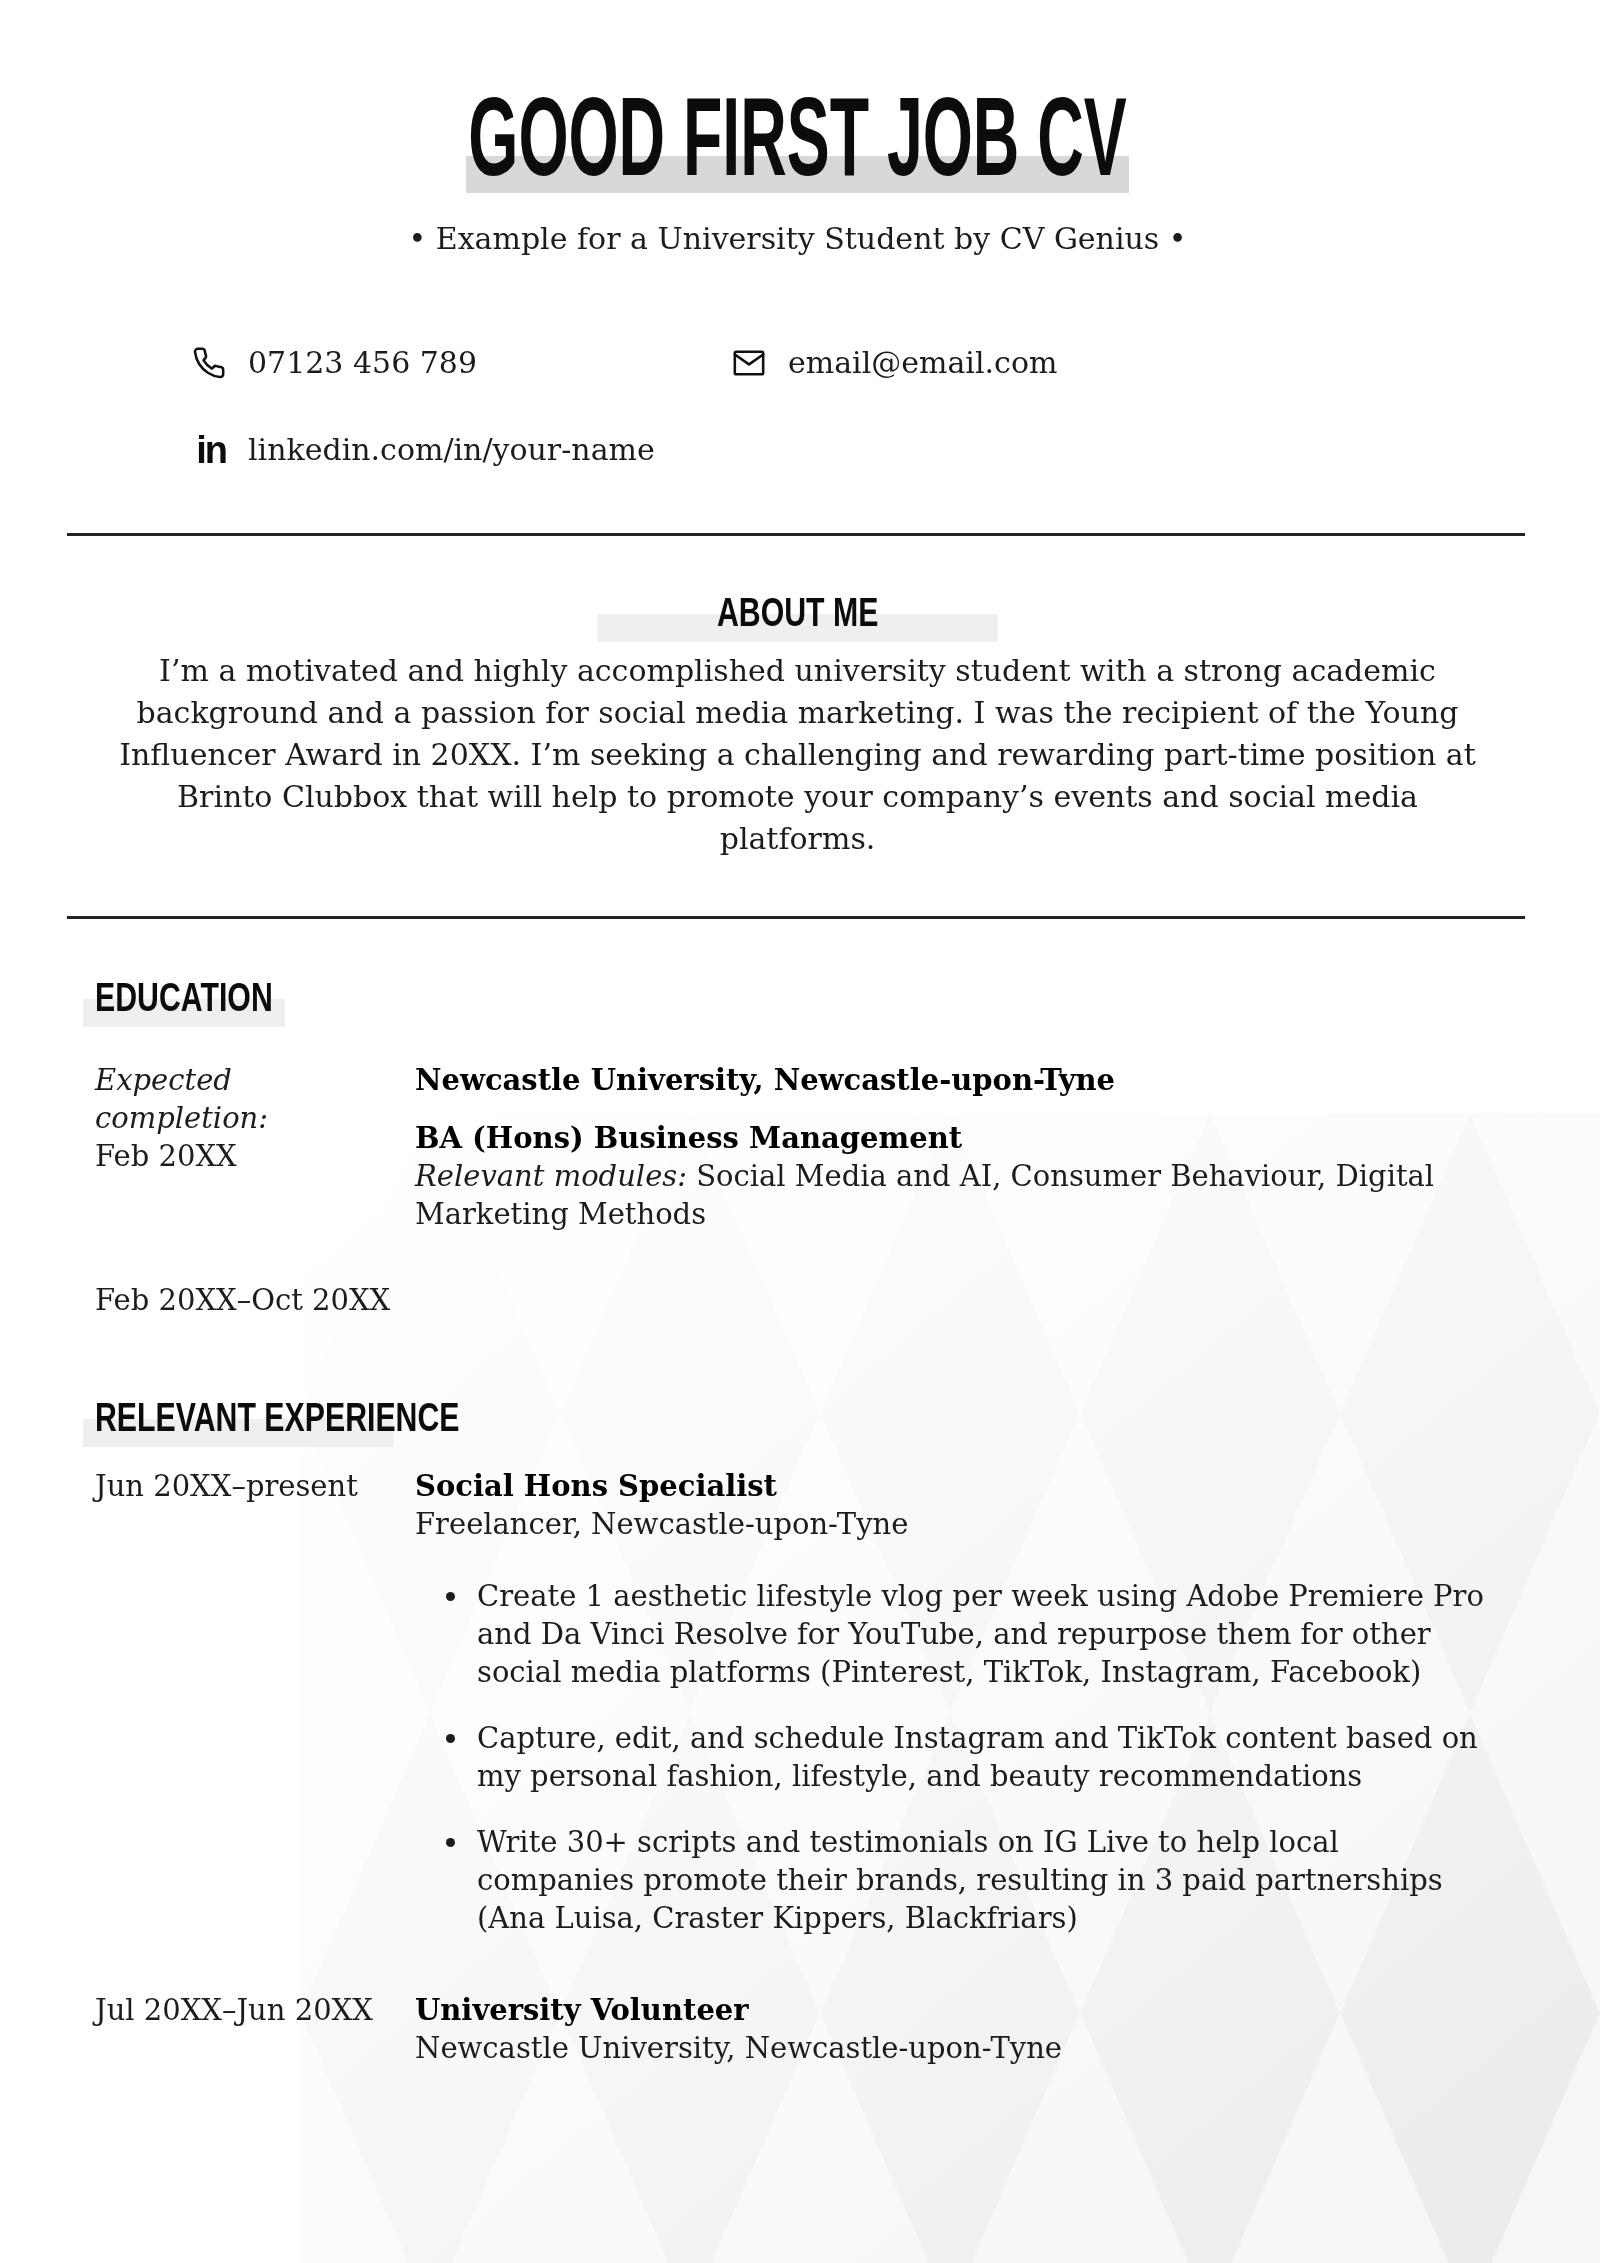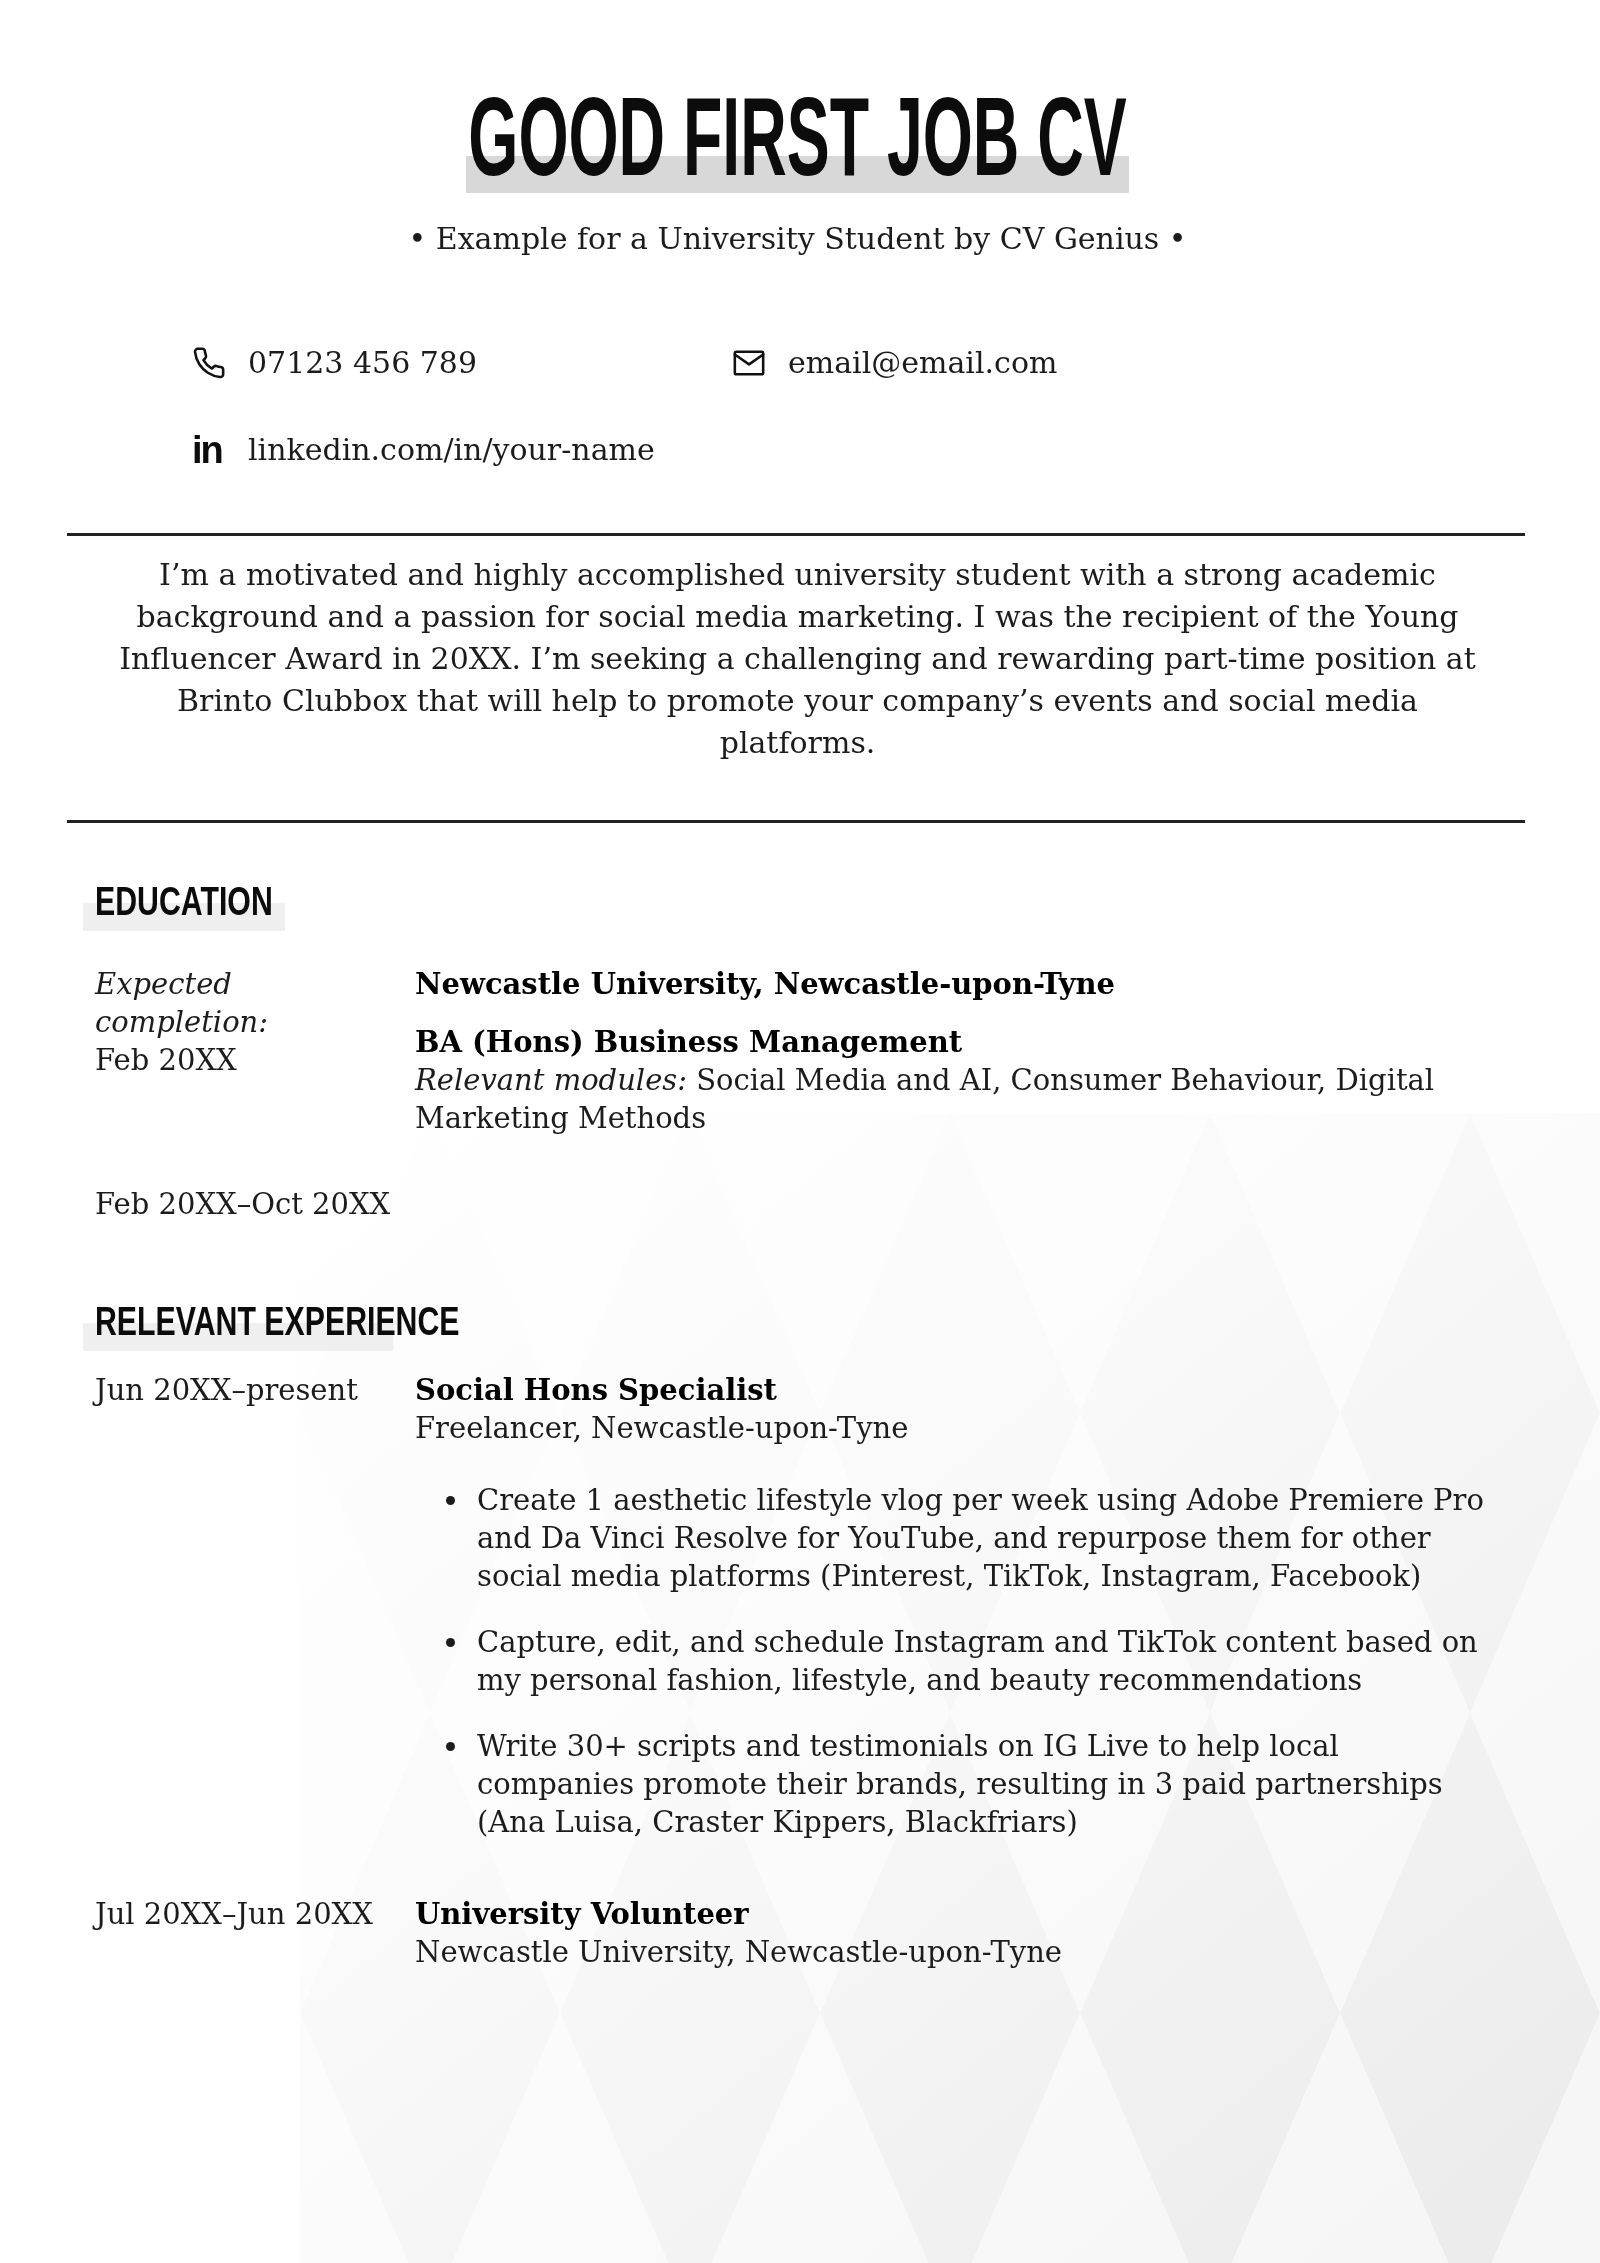--- a/index.html
+++ b/index.html
@@ -35,21 +35,21 @@
   h2 .hl-wide::after{left:-158px;right:-158px;}
   h2 .hl-short::after{right:88px;}
 
   .subtitle{text-align:center;font-size:30px;line-height:40px;margin-top:26px;}
 
   
   .contact{display:grid;grid-template-columns:540px 1fr;row-gap:52px;margin-top:86px;margin-left:97px;}
   .citem{display:flex;align-items:center;gap:22px;font-size:30px;}
   .cicon{width:34px;height:34px;flex:0 0 auto;}
   .cicon svg{width:34px;height:34px;stroke:#111;fill:none;stroke-width:1.8;stroke-linecap:round;stroke-linejoin:round;}
-  .in-glyph{font-family:"Liberation Sans",sans-serif;font-weight:800;font-size:38px;line-height:34px;letter-spacing:-2px;color:#0c0c0c;display:inline-block;width:34px;text-align:left;}
+  .in-glyph{font-family:"Liberation Sans",sans-serif;font-weight:800;font-size:38px;line-height:34px;letter-spacing:-2px;color:#0c0c0c;display:inline-block;width:34px;text-align:right;}
 
   hr.rule{border:none;border-top:3px solid var(--rule);margin:66px 0 0 -28px;width:1458px;}
   hr.rule2{margin-top:56px;}
 
   
   .about h2{margin-top:56px;}
   .about p{margin:18px auto 0;max-width:1430px;text-align:center;font-size:30px;line-height:42px;}
 
   
   .edu h2{margin-top:58px;}
@@ -116,20 +116,21 @@
     </div>
     <div class="citem">
       <span class="in-glyph">in</span>
       <span>linkedin.com/in/your-name</span>
     </div>
   </section>
 
   <hr class="rule">
 
   <section class="about">
+    <h2 class="centered"><span class="h-cond hl-wide">ABOUT ME</span></h2>
     <p>I’m a motivated and highly accomplished university student with a strong academic background and a passion for social media marketing. I was the recipient of the Young Influencer Award in 20XX. I’m seeking a challenging and rewarding part-time position at Brinto Clubbox that will help to promote your company’s events and social media platforms.</p>
   </section>
 
   <hr class="rule rule2">
 
   <section class="edu">
     <h2><span class="h-cond">EDUCATION</span></h2>
     <div class="rows" id="edu-rows">
   <div class="datecell">
     <span class="date-label">Expected completion:</span><span class="date-value">Feb 20XX</span>

